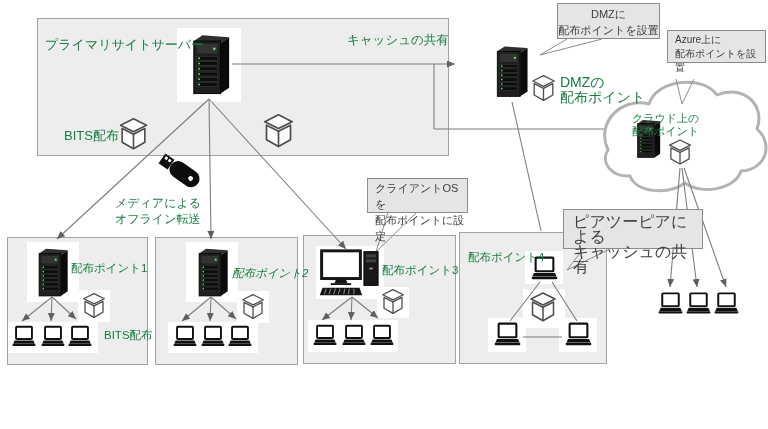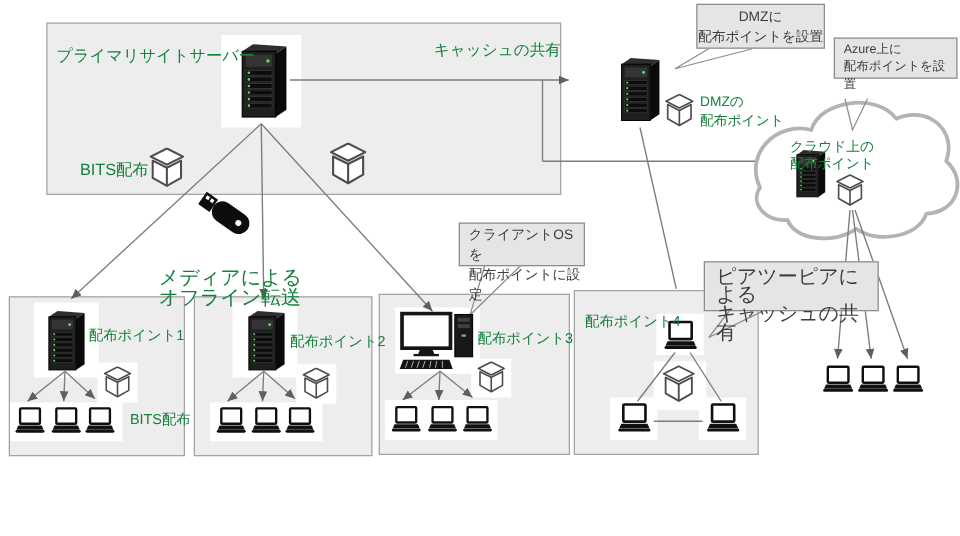--- a/index.html
+++ b/index.html
@@ -194,29 +194,29 @@
     <use href="#sym-laptop" x="564" y="322" width="29" height="25"></use>
 
     <use href="#sym-laptop" x="657" y="292" width="27" height="23"></use>
     <use href="#sym-laptop" x="685" y="292" width="27" height="23"></use>
     <use href="#sym-laptop" x="713" y="292" width="27" height="23"></use>
   </svg>
 
   <div class="lbl" style="left:45px;top:36px;font-size:13px;">プライマリサイトサーバー</div>
   <div class="lbl" style="left:347px;top:32px;font-size:12.5px;">キャッシュの共有</div>
   <div class="lbl" style="left:64px;top:127px;font-size:13px;">BITS配布</div>
-  <div class="lbl pre" style="left:127px;top:195px;font-size:16px;line-height:16px;margin-top:20px;">メディアによる
+  <div class="lbl pre" style="left:115px;top:195px;font-size:12px;line-height:16px;">メディアによる
 オフライン転送</div>
-  <div class="lbl pre" style="left:560px;top:75px;font-size:11px;line-height:15px;">DMZの
+  <div class="lbl pre" style="left:560px;top:75px;font-size:14px;line-height:15px;">DMZの
 配布ポイント</div>
   <div class="lbl pre" style="left:632px;top:112px;font-size:11px;line-height:13px;">クラウド上の
 配布ポイント</div>
   <div class="lbl" style="left:71px;top:261px;font-size:11.5px;text-align:center;">配布ポイント1</div>
   <div class="lbl" style="left:104px;top:328px;font-size:11.5px;">BITS配布</div>
-  <div class="lbl" style="left:232px;top:266px;font-size:11.5px;">配布ポイント2</div>
+  <div class="lbl" style="left:232px;top:266px;font-size:11.5px;font-style:italic;">配布ポイント2</div>
   <div class="lbl" style="left:382px;top:263px;font-size:11.5px;">配布ポイント3</div>
   <div class="lbl" style="left:468px;top:250px;font-size:11.5px;">配布ポイント4</div>
 
   <div class="callout pre" style="left:557px;top:3px;width:103px;height:36px;font-size:11px;line-height:16px;text-align:center;padding-top:2px;">DMZに
 配布ポイントを設置</div>
   <div class="callout pre" style="left:667px;top:30px;width:99px;height:33px;font-size:10px;line-height:14px;padding:2px 0 0 7px;">Azure上に
 配布ポイントを設置</div>
   <div class="callout pre" style="left:367px;top:178px;width:101px;height:35px;font-size:11px;line-height:16px;padding:1px 0 0 7px;">クライアントOSを
 配布ポイントに設定</div>
   <div class="callout pre" style="left:563px;top:209px;width:140px;height:40px;font-size:16px;line-height:15px;padding:4px 0 16px 9px;">ピアツーピアによる

